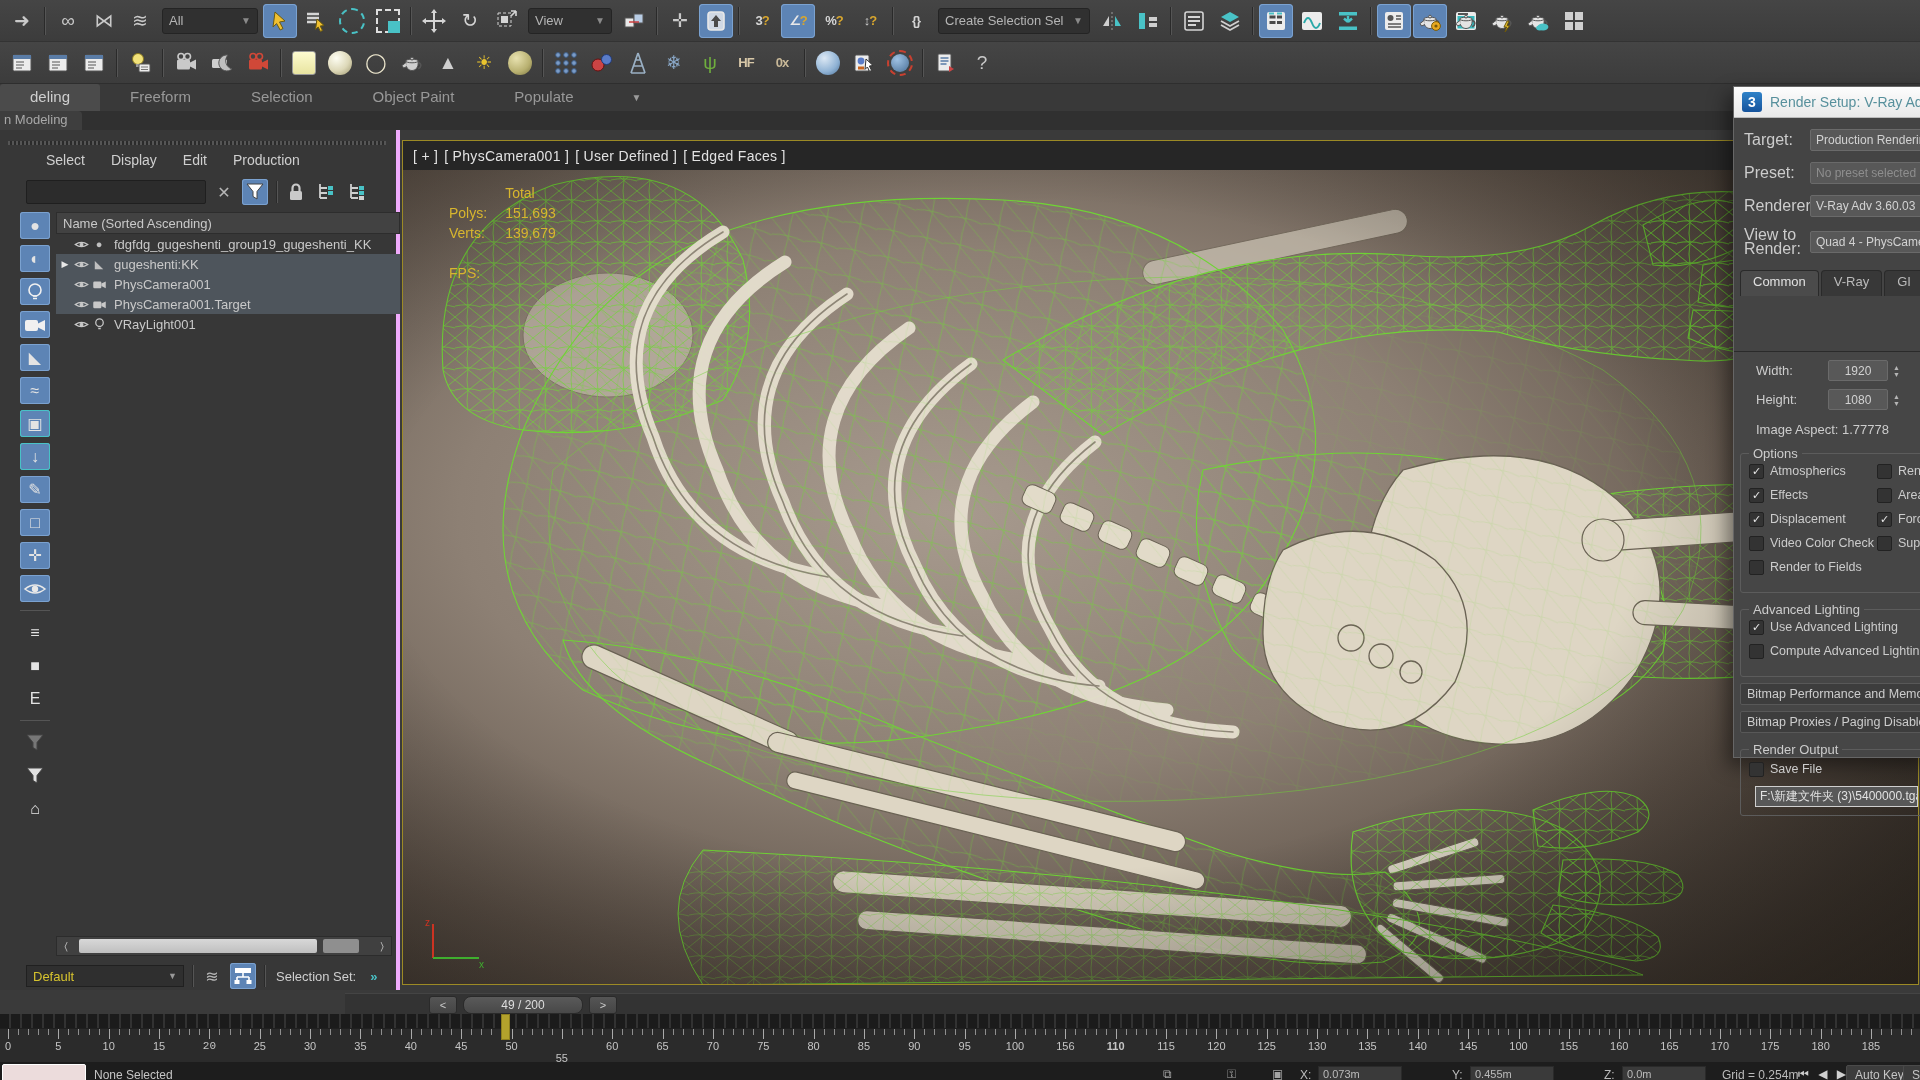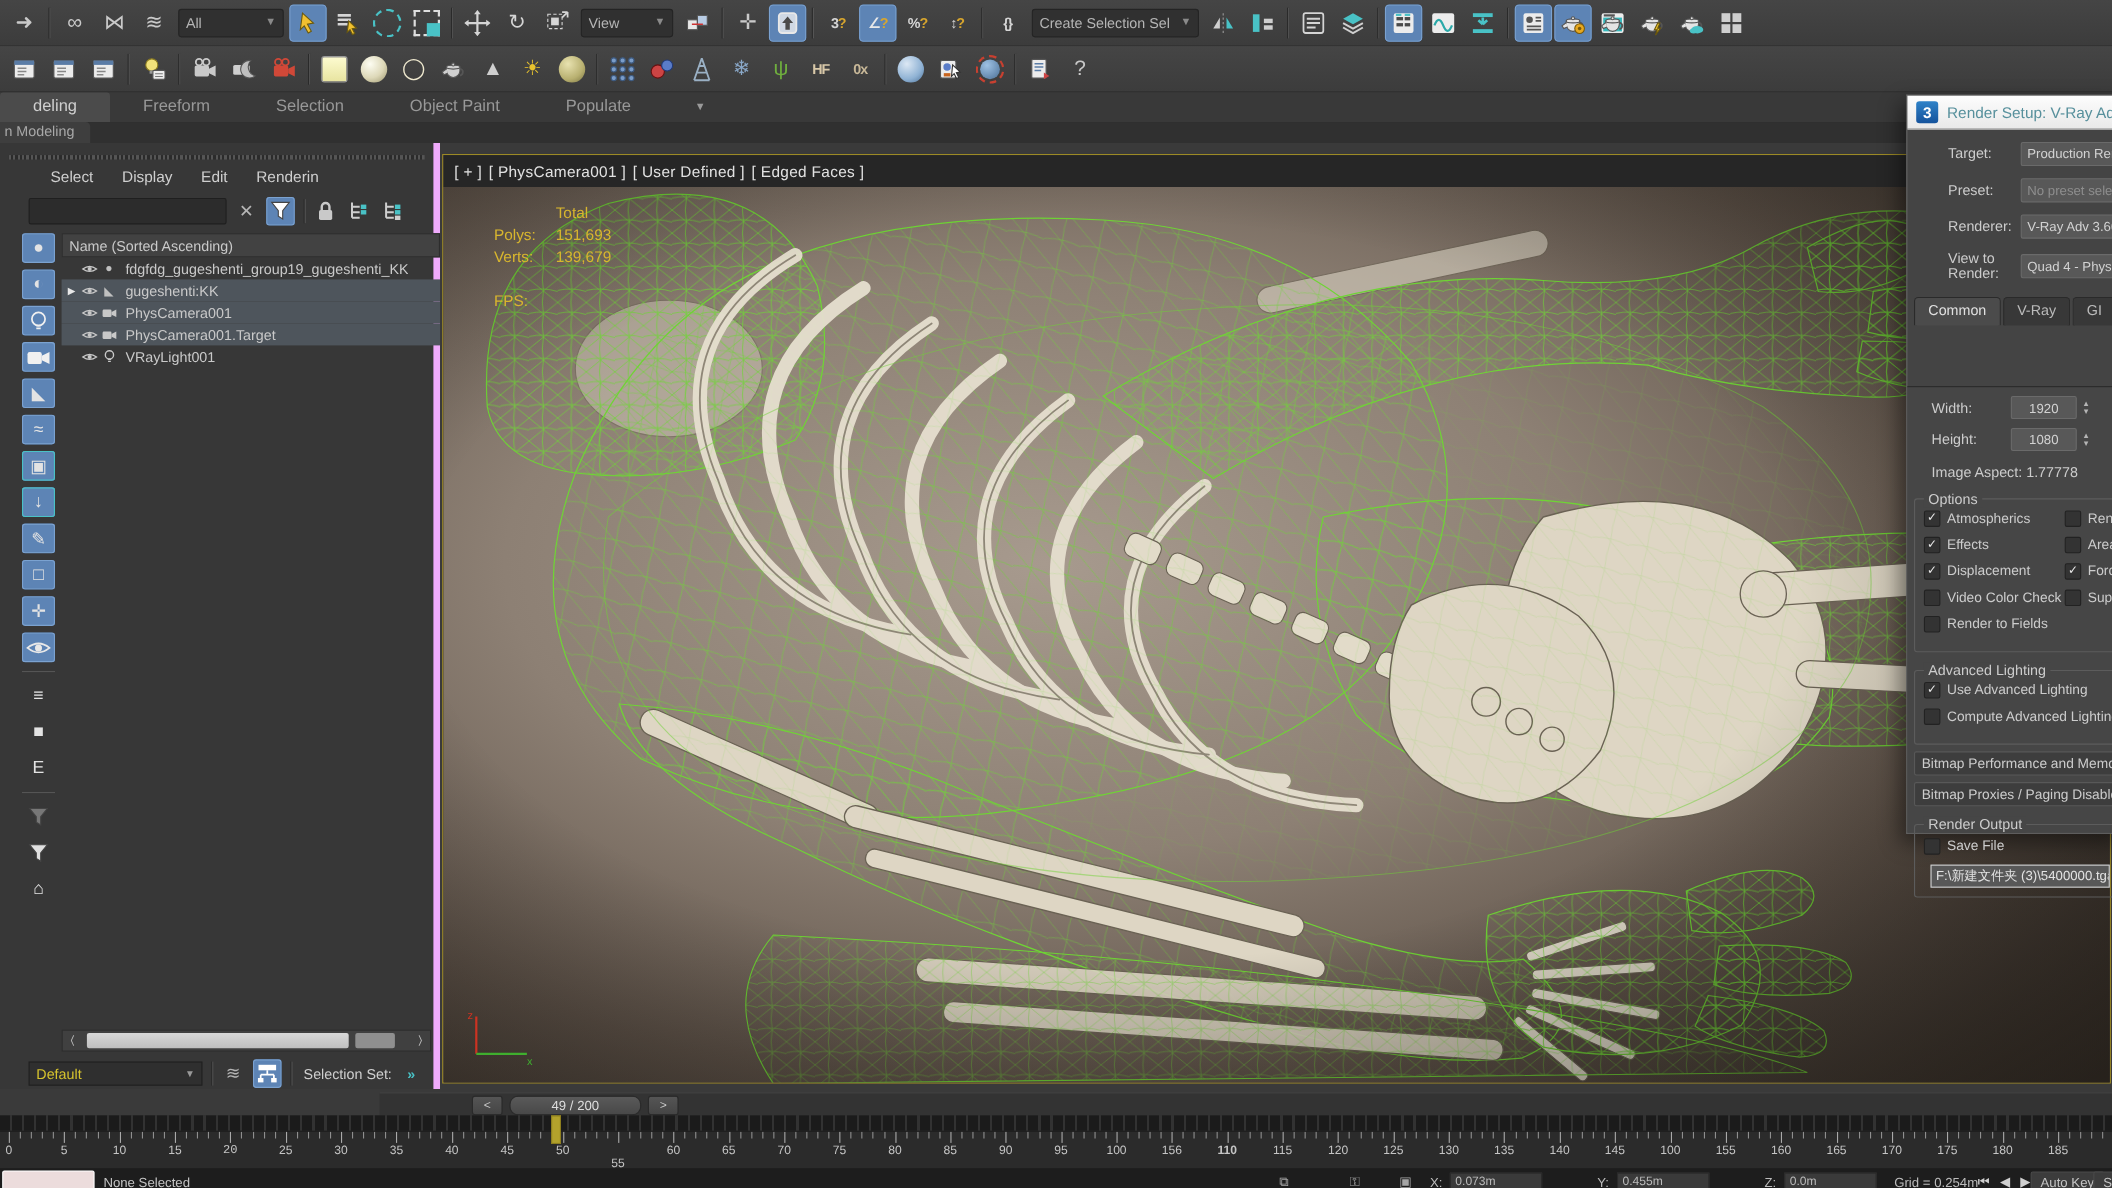--- a/index.html
+++ b/index.html
@@ -28,21 +28,21 @@
   .ybox{width:22px;height:22px;border-radius:3px;background:linear-gradient(#fdfbd0,#e8e4a0);border:1px solid #999;}
   
   #ribbon{position:absolute;top:84px;left:0;width:1920px;height:27px;background:#393939;border-bottom:1px solid #2f2f2f;display:flex;align-items:stretch;}
   .rtab{padding:4px 30px 3px 30px;font-size:15px;color:#989898;flex:none;}
   .rtab.active{background:#4b4b4b;color:#cfcfcf;border-radius:3px 3px 0 0;}
   .rcaret{color:#9a9a9a;font-size:10px;align-self:center;margin-left:28px;}
   #ribbon2{position:absolute;top:111px;left:0;width:1920px;height:19px;background:#303030;}
   #subtab{position:absolute;left:0;top:0;height:19px;background:#3e3e3e;color:#a8a8a8;font-size:13px;
           padding:1px 14px 0 4px;border-radius:0 4px 0 0;}
   
-  #explorer{position:absolute;left:0;top:130px;width:400px;height:860px;background:#373737;box-sizing:border-box;border-right:6px solid #f0abfc;}
+  #explorer{position:absolute;left:0;top:130px;width:400px;height:860px;background:#373737;box-sizing:border-box;border-right:4px solid #f0abfc;}
   #grip{position:absolute;left:8px;top:11px;width:378px;height:4px;
         background-image:repeating-linear-gradient(90deg,#555 0 2px,#2b2b2b 2px 4px);}
   #expmenus{position:absolute;left:46px;top:22px;display:flex;gap:26px;font-size:14px;color:#cfcfcf;}
   #searchrow{position:absolute;left:26px;top:48px;height:28px;display:flex;align-items:center;}
   #searchbox{width:170px;height:22px;background:#2c2c2c;border:1px solid #1f1f1f;border-radius:2px;color:#ccc;font-size:12px;padding:0 4px;}
   .sico{width:26px;height:26px;margin-left:5px;border-radius:3px;display:flex;align-items:center;justify-content:center;color:#b5b5b5;flex:none;}
   .sico.active{background:#5d84b5;box-shadow:inset 0 0 0 1px #7ba2d0;color:#fff;}
   .vdiv{width:1px;height:22px;background:#2a2a2a;border-right:1px solid #555;margin-left:8px;}
   
   #sidestrip{position:absolute;left:16px;top:82px;width:38px;display:flex;flex-direction:column;align-items:center;}
@@ -81,21 +81,21 @@
   #stats td.v{padding-left:14px;}
   #axis{position:absolute;left:18px;bottom:14px;}
   
   #rdlg{position:absolute;left:1733px;top:86px;width:200px;height:672px;background:#444;z-index:9;
         border:1px solid #666;border-right:none;box-shadow:-6px 8px 18px rgba(0,0,0,.45);box-sizing:border-box;font-size:13px;}
   #rtitle{height:30px;background:linear-gradient(#fdfdfd,#e9e9e9);display:flex;align-items:center;padding-left:8px;border-bottom:1px solid #bbb;}
   #rlogo{width:20px;height:20px;background:linear-gradient(#2f82c8,#15539c);border-radius:3px;color:#fff;font-weight:bold;
          font-size:14px;display:flex;align-items:center;justify-content:center;flex:none;}
   #rtitletext{color:#57909c;font-size:14px;margin-left:8px;white-space:nowrap;}
   .drow{display:flex;align-items:center;margin:11px 0 0 10px;}
-  .drow .dl{width:66px;color:#ccc;font-size:13px;line-height:14px;flex:none;margin-left:27px;}
+  .drow .dl{width:66px;color:#ccc;font-size:16px;line-height:14px;flex:none;}
   .dfield{flex:1;height:20px;background:#585858;border:1px solid #6a6a6a;border-radius:2px;color:#d2d2d2;
           font-size:12px;display:flex;align-items:center;padding:0 5px;white-space:nowrap;overflow:hidden;min-width:0;}
   .dfield.dimtxt{color:#8e8e8e;}
   #rtabs{display:flex;margin:14px 0 0 6px;}
   .rtab2{height:22px;padding:3px 12px 0 12px;background:#383838;border:1px solid #2a2a2a;border-bottom:none;
          border-radius:4px 4px 0 0;color:#bbb;font-size:13px;margin-right:2px;white-space:nowrap;flex:none;}
   .rtab2.active{background:#4b4b4b;color:#e0e0e0;}
   #rpanel{border-top:1px solid #2a2a2a;background:#464646;position:absolute;top:264px;bottom:0;left:0;right:0;}
   .sprow{display:flex;align-items:center;margin:8px 0 0 22px;}
   .sprow .dl{width:72px;color:#ccc;}
@@ -501,21 +501,21 @@
   <div id="ribbon2">
     <div id="subtab">n Modeling</div>
   </div>
 
   <div id="explorer">
     <div id="grip"></div>
     <div id="expmenus">
         <span>Select</span>
         <span>Display</span>
         <span>Edit</span>
-        <span>Renderin</span>
+        <span>Production</span>
       </div>
     <div id="searchrow">
       <input id="searchbox" value="" style="">
       <span class="sico">✕</span>
       <span class="sico active" id="funnelbtn">
           <svg width="24" height="24" viewBox="0 0 24 24" fill="none">
             <path d="M4,4 H20 L14,11.5 V19 L10,16.5 V11.5 Z" fill="#fff" stroke="#444"></path>
           </svg>
         </span>
       <span class="vdiv"></span>

